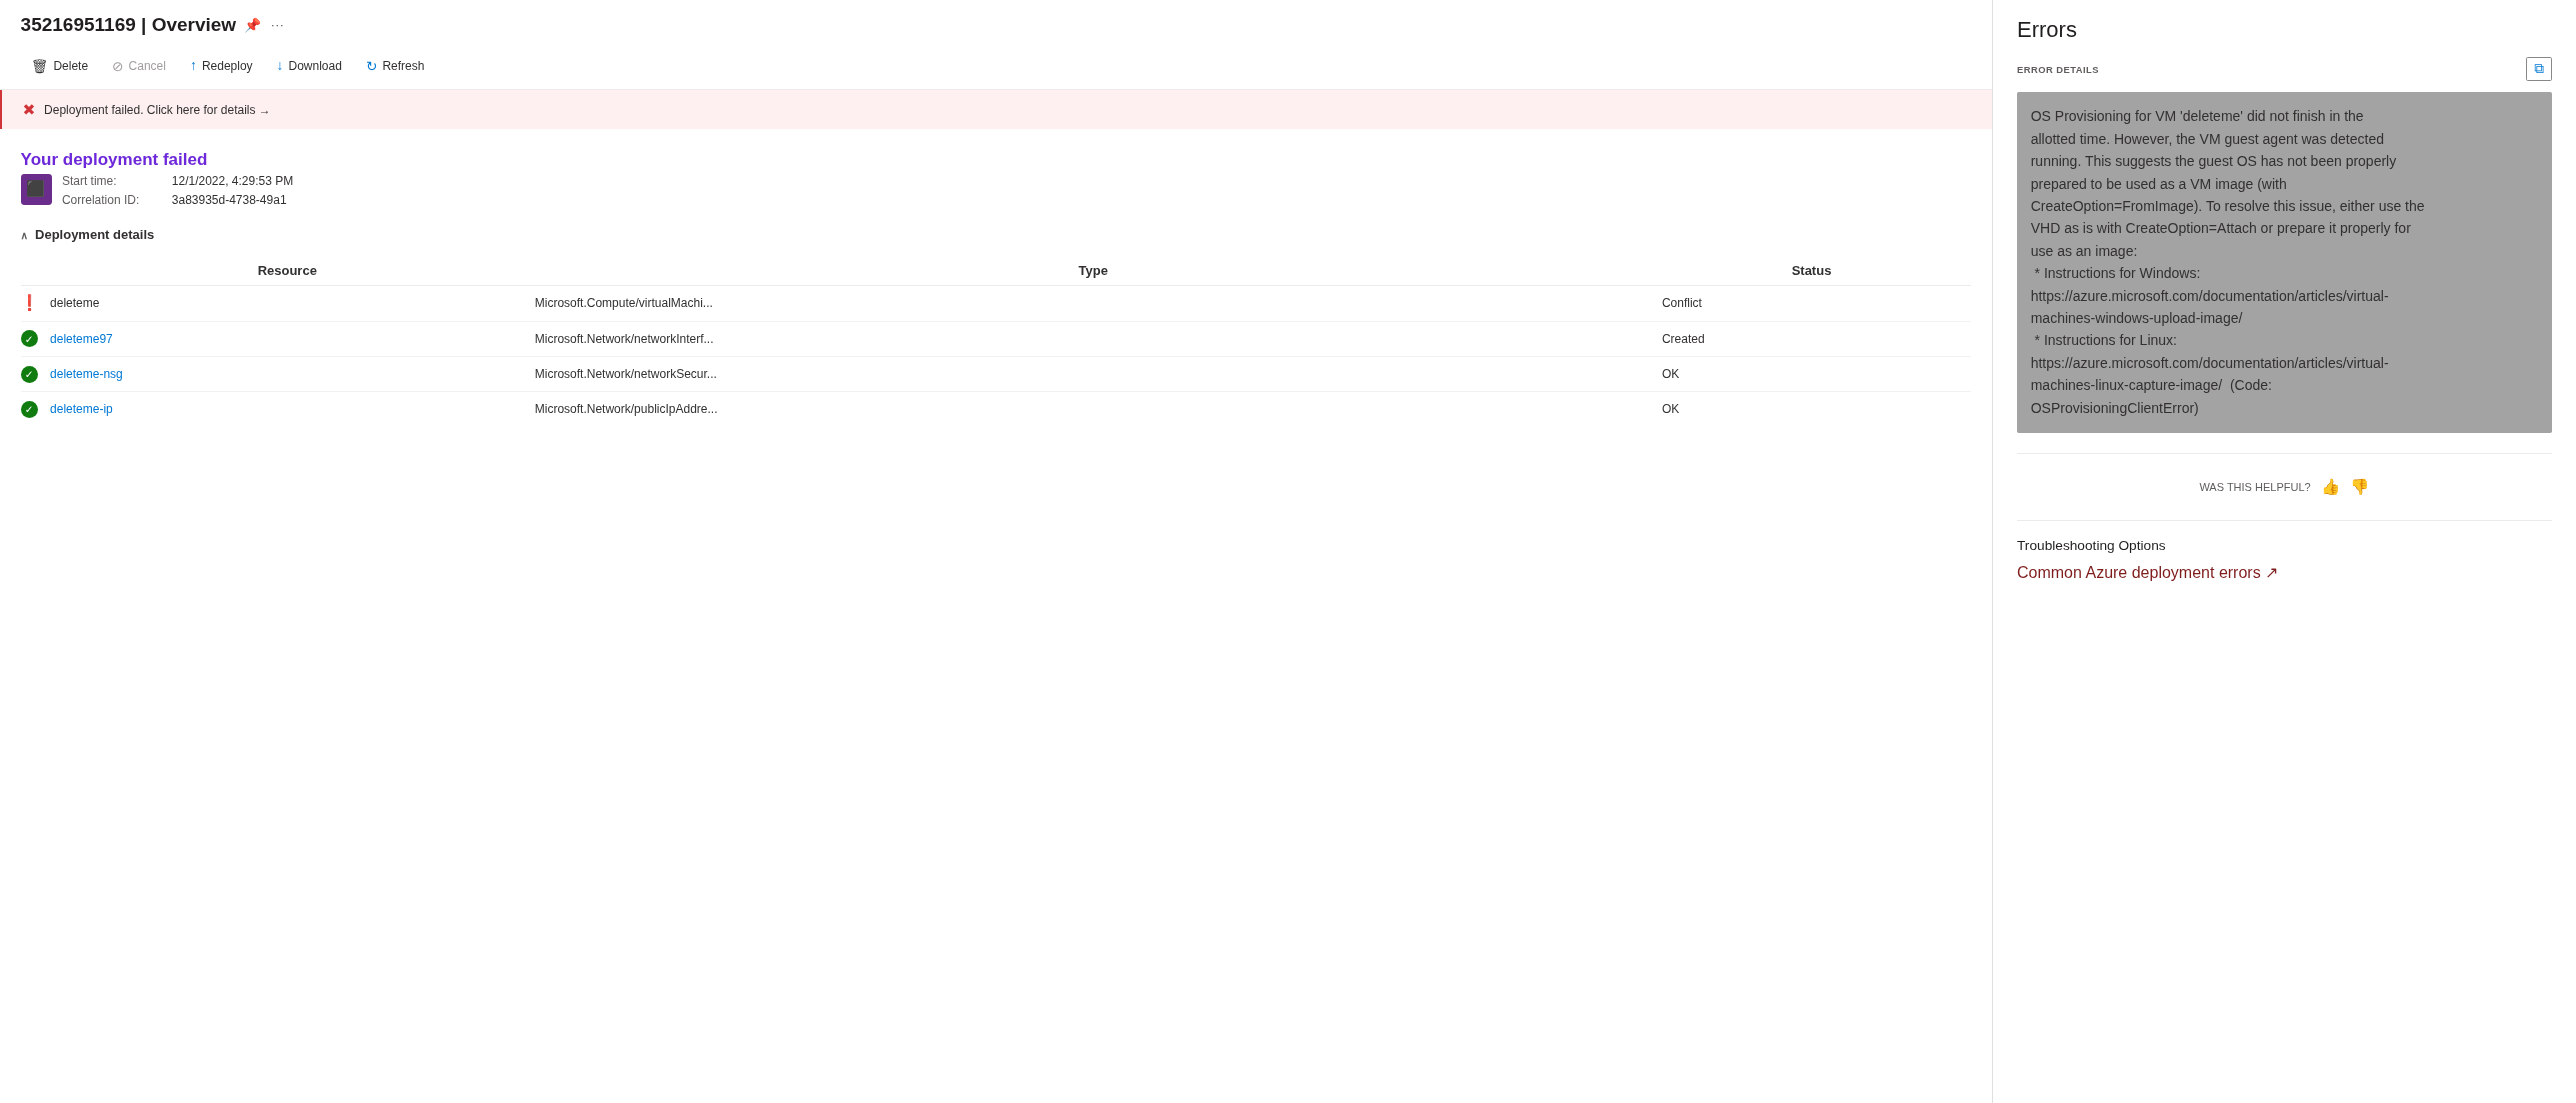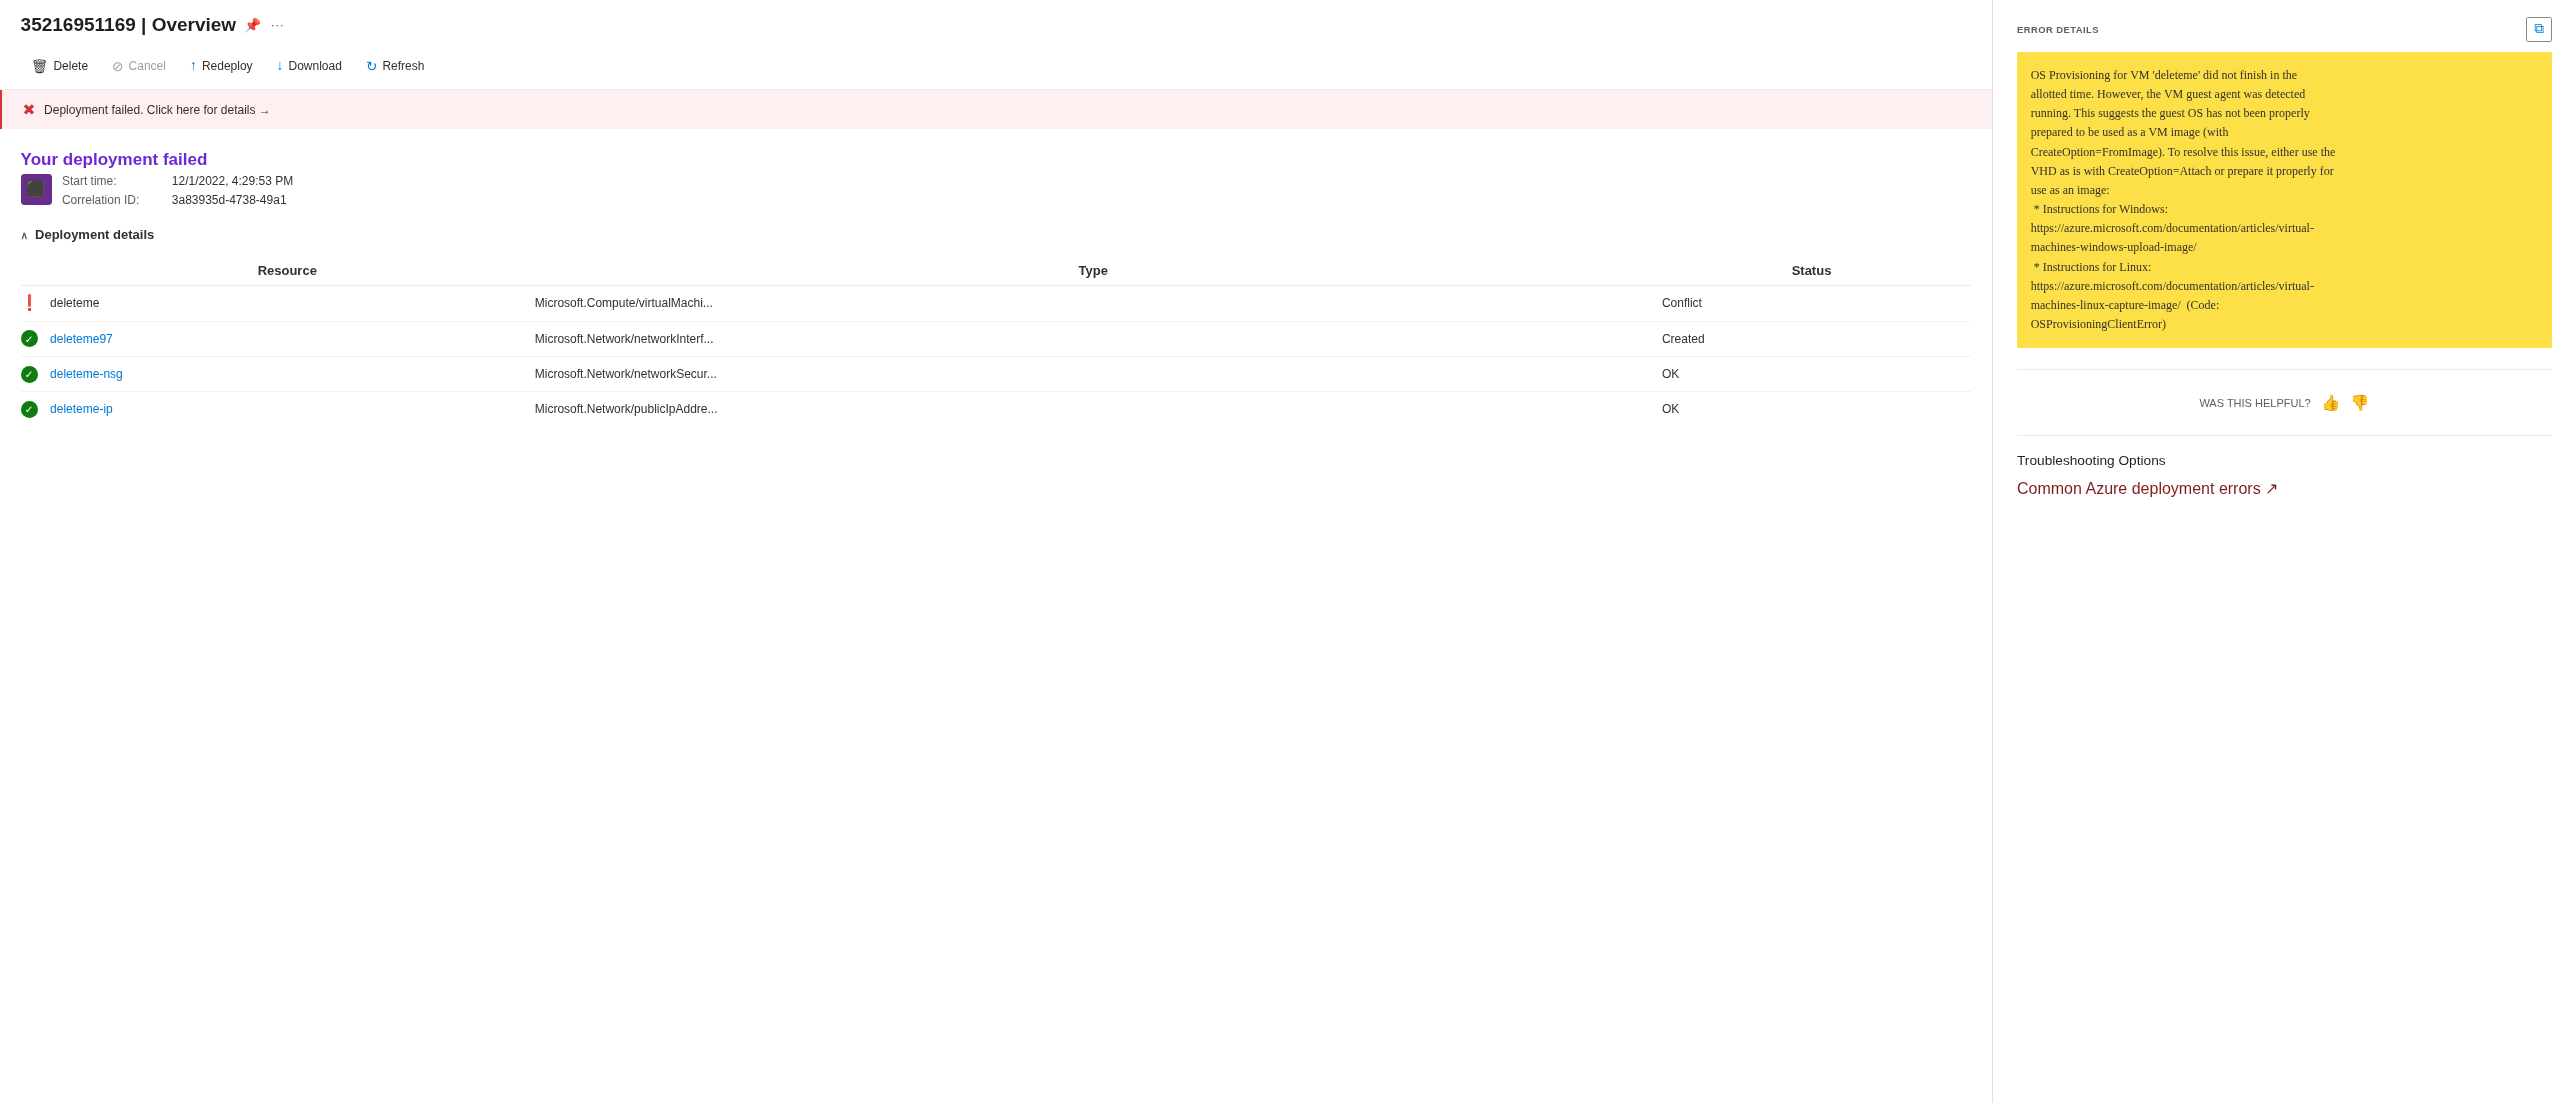--- a/index.html
+++ b/index.html
@@ -297,26 +297,26 @@
       background: none;
       border: 0.9px solid #8a8886;
       padding: 3.4px 6.9px;
       cursor: pointer;
       border-radius: 1.7px;
       font-size: 13.7px;
       color: #0078d4;
     }
 
     .error-text-box {
-      font-family: Liberation Serif, serif;
-      font-size: 12px;
+      font-family: Liberation Sans, sans-serif;
+      font-size: 14px;
       line-height: 1.6;
       color: #323130;
       padding: 13.7px;
-      background: #fde047;
+      background: #a3a3a3;
       border-radius: 1.7px;
       white-space: pre-wrap;
       word-break: break-word;
     }
 
     .divider {
       border: none;
       border-top: 0.9px solid #edebe9;
       margin: 17px 0;
     }
@@ -453,20 +453,21 @@
             <td><a class="resource-link" href="#">deleteme-ip</a></td>
             <td>Microsoft.Network/publicIpAddre...</td>
             <td>OK</td>
           </tr>
         </tbody>
     </table>
   </div>
 </div>
 
 <div class="right-panel">
+  <h1 class="errors-title">Errors</h1>
 
 
   <div class="error-details-section">
     <div class="error-details-header">
       <span class="error-details-label">ERROR DETAILS</span>
       <button class="copy-btn">⧉</button>
     </div>
     <div class="error-text-box">OS Provisioning for VM 'deleteme' did not finish in the
 allotted time. However, the VM guest agent was detected
 running. This suggests the guest OS has not been properly

